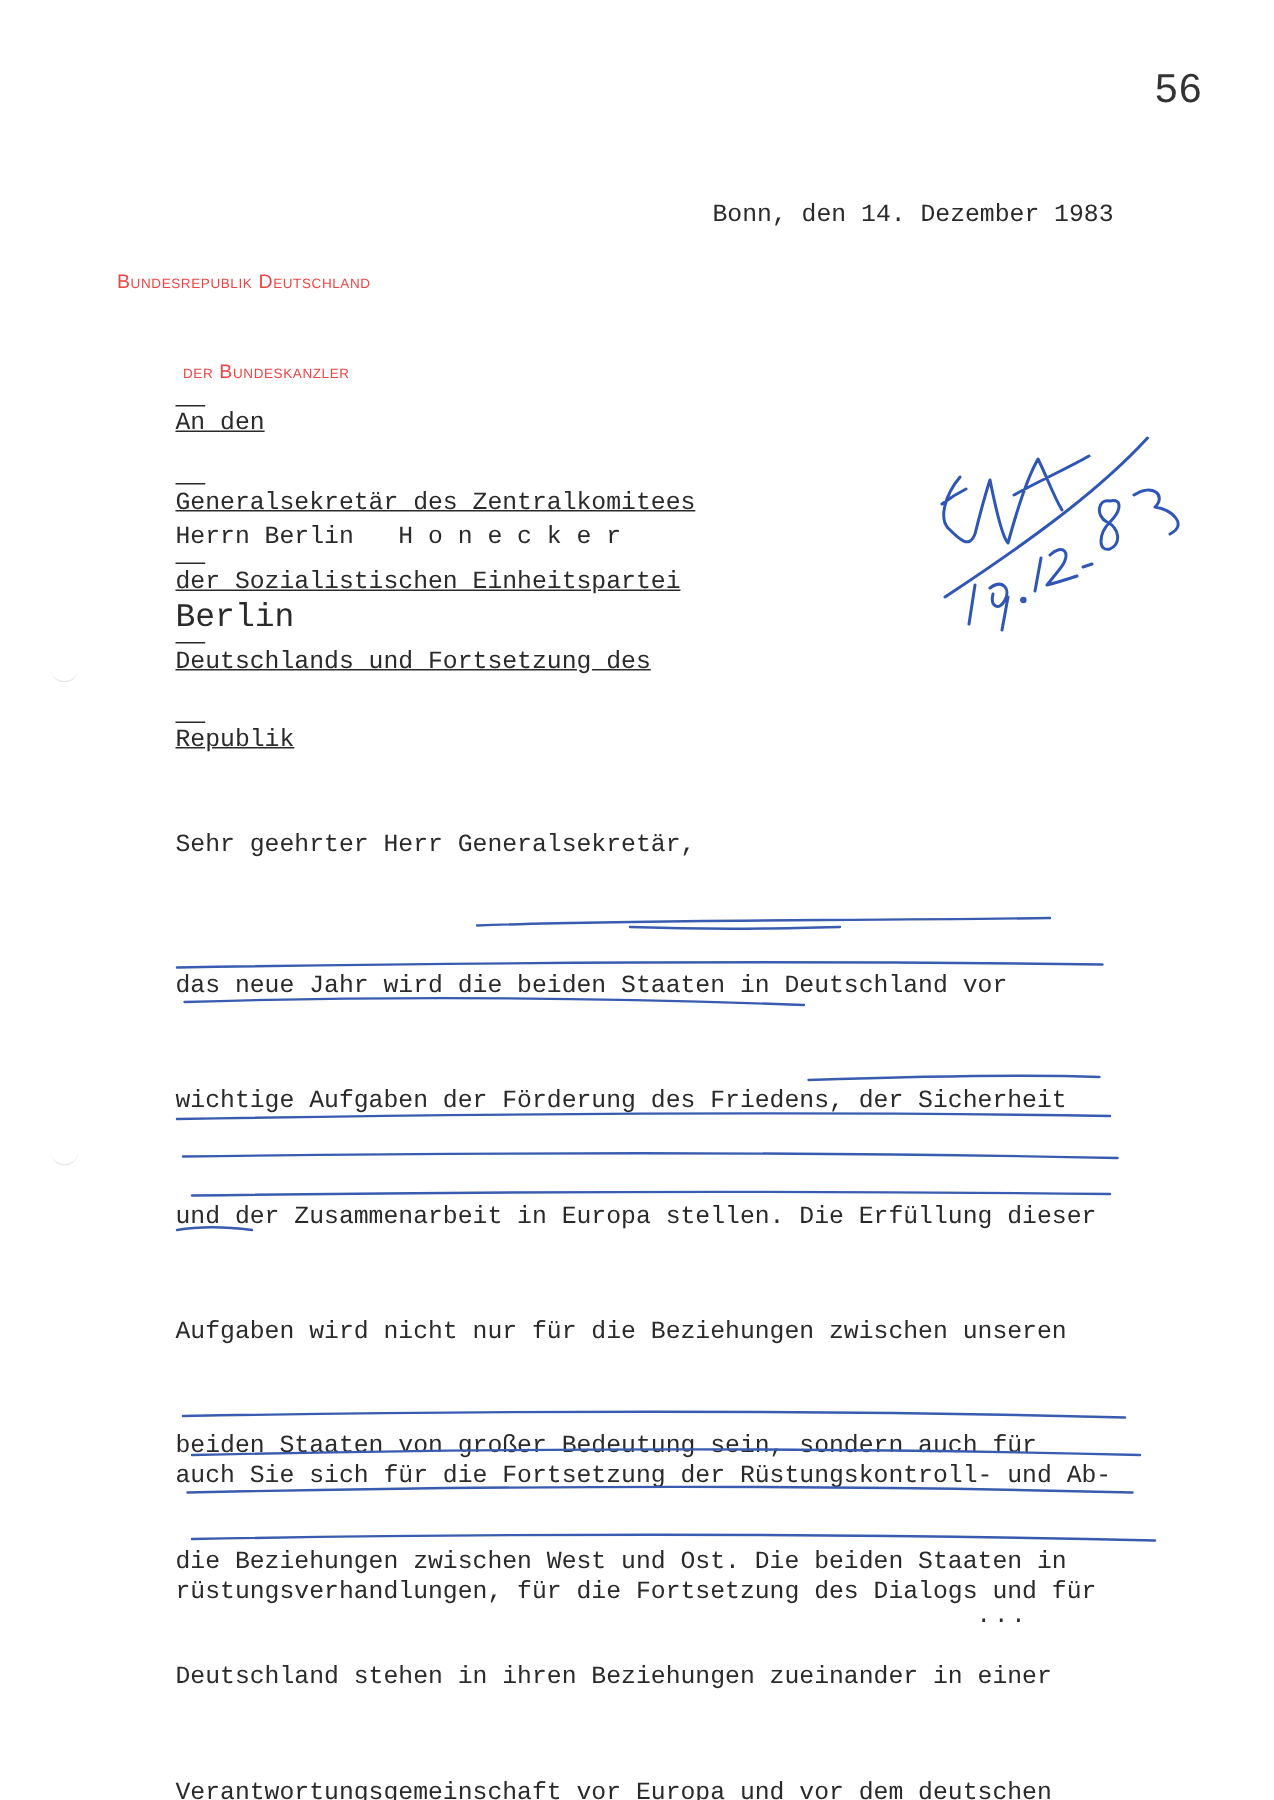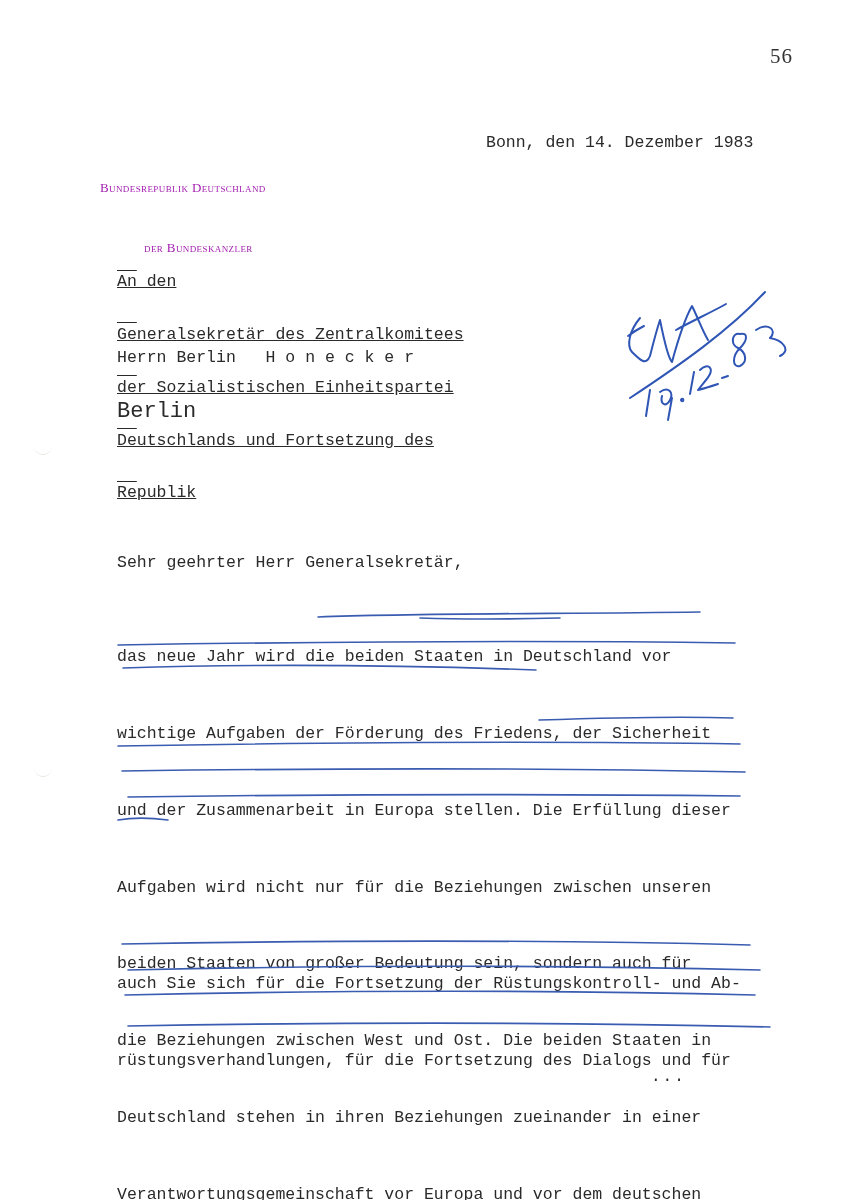--- a/index.html
+++ b/index.html
@@ -1,25 +1,25 @@
 <!DOCTYPE html>
 <html><head>
   <meta charset="utf-8">
   <style>
     html, body { margin: 0; padding: 0; }
     body {
       width: 849px; height: 1200px; background: #ffffff; position: relative; overflow: hidden;
       font-family: "Liberation Mono", "DejaVu Sans Mono", monospace; color: #2a2a2a;
     }
     .abs { position: absolute; white-space: pre; }
-    .page-number { left: 770px; top: 44px; font-family: Liberation Serif, serif; font-size: 21px; color: #333; letter-spacing: 1px; }
-    .letterhead { left: 78px; top: 138px; font-family: Liberation Serif, serif; font-size: 13px; color: #a21caf; font-variant: small-caps; letter-spacing: 0.4px; line-height: 20px; margin-left: 22px; }
+    .page-number { left: 770px; top: 44px; font-family: Liberation Sans, sans-serif; font-size: 27px; color: #333; letter-spacing: 1px; }
+    .letterhead { left: 78px; top: 138px; font-family: Liberation Sans, sans-serif; font-size: 13px; color: #ef4444; font-variant: small-caps; letter-spacing: 0.4px; line-height: 20px; }
     .letterhead .l1 { display: block; }
     .letterhead .l2 { display: block; padding-left: 44px; }
-    .date-line { left: 486px; top: 133px; font-size: 16.5px; line-height: 20px; }
+    .date-line { left: 475px; top: 133px; font-size: 16.5px; line-height: 20px; }
     .address { left: 117px; top: 238px; font-size: 16.5px; line-height: 17.6px; text-decoration: underline; }
     .address div { white-space: pre; }
     .recipient { left: 117px; top: 348px; font-size: 16.5px; }
     .city { left: 117px; top: 399px; font-size: 22px; }
     .salutation { left: 117px; top: 553px; font-size: 16.5px; text-align: center; }
     .para { left: 117px; font-size: 16.5px; line-height: 25.6px; }
     .para div { white-space: pre; }
     .p1 { top: 593px; }
     .p2 { top: 920px; }
     .continuation { left: 651px; top: 1068px; font-size: 16px; letter-spacing: 2px; }

